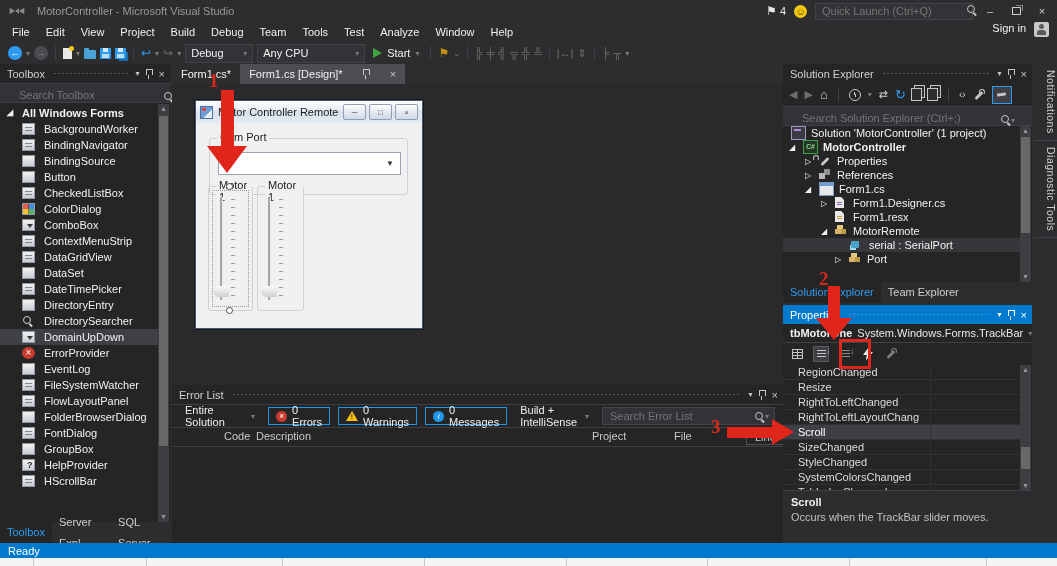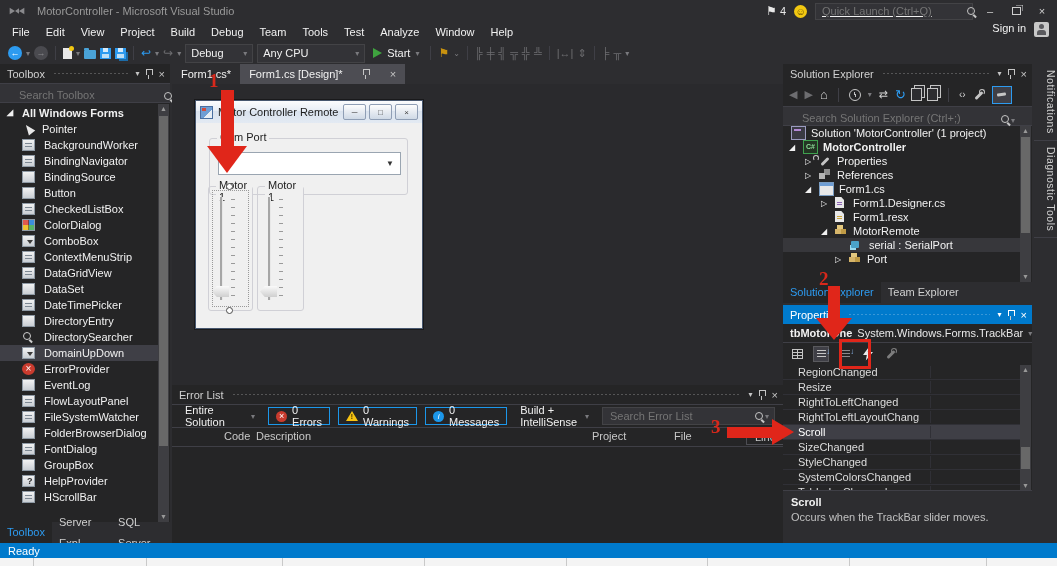--- a/index.html
+++ b/index.html
@@ -7,21 +7,21 @@
     font-family:"Liberation Sans",sans-serif;font-size:11px;color:#f1f1f1;}
   .abs{position:absolute;}
   
   .titlebar{position:absolute;left:0;top:0;right:0;height:22px;display:flex;align-items:center;}
   .vslogo{width:16px;height:12px;margin-left:9px;}
   .title-text{color:#999;margin-left:12px;}
   .tb-right{position:absolute;right:6px;top:0;height:22px;display:flex;align-items:center;gap:8px;}
   .flag{color:#e8e8e8;font-size:12px;}
   .flagnum{color:#e8e8e8;margin-left:-5px;}
   .smiley{width:13px;height:13px;border-radius:50%;background:#f2c811;color:#6b5200;font-size:10px;line-height:13px;text-align:center;}
-  .qlaunch{width:148px;height:15px;background:#333337;border:1px solid #434346;display:flex;align-items:center;padding:0 4px;text-decoration:underline;}
+  .qlaunch{width:148px;height:15px;background:#333337;border:1px solid #434346;display:flex;padding:0 4px;}
   .qlaunch input{flex:1;background:transparent;border:none;outline:none;color:#999;font-size:11px;font-family:"Liberation Sans",sans-serif;}
   .winbtn{color:#d0d0d0;width:18px;text-align:center;font-size:11px;}
   .restore-glyph{display:inline-block;width:7px;height:6px;border:1px solid #d0d0d0;box-shadow:2px -2px 0 -0.5px #2d2d30,3px -3px 0 -1px #d0d0d0;}
   .menubar{position:absolute;left:0;top:22px;right:0;height:20px;display:flex;align-items:center;padding-left:4px;}
   .menu-item{padding:3px 8px;color:#f1f1f1;}
   .menu-right{position:absolute;right:8px;top:22px;height:20px;display:flex;align-items:flex-start;gap:8px;}
   .person{width:15px;height:15px;background:#c8c8c8;position:relative;border-radius:2px;}
   .person::before{content:'';position:absolute;left:5px;top:2px;width:5px;height:5px;border-radius:50%;background:#5a5a5e;}
   .person::after{content:'';position:absolute;left:3px;top:8px;width:9px;height:5px;border-radius:3px 3px 0 0;background:#5a5a5e;}
   .toolbar{position:absolute;left:0;top:42px;right:0;height:22px;display:flex;align-items:center;gap:4px;padding-left:8px;}
@@ -277,24 +277,20 @@
       <input placeholder="Search Toolbox" style="">
       <span class="mag"></span>
       <span class="ddc">▾</span>
     </div>
     <div class="tbx-list" style="top:40px;height:418px;">
       <div class="tbx-grp">
         <span class="exp">◢</span>
         <span>All Windows Forms</span>
       </div>
       <div class="tbx-row">
-          <span class="ti ti-pointer"></span>
-          <span>Pointer</span>
-        </div>
-      <div class="tbx-row">
           <span class="ti ti-box ti-lines"></span>
           <span>BackgroundWorker</span>
         </div>
       <div class="tbx-row">
           <span class="ti ti-box ti-lines"></span>
           <span>BindingNavigator</span>
         </div>
       <div class="tbx-row">
           <span class="ti ti-box"></span>
           <span>BindingSource</span>
@@ -346,25 +342,25 @@
       <div class="tbx-row">
           <span class="ti ti-err"></span>
           <span>ErrorProvider</span>
         </div>
       <div class="tbx-row">
           <span class="ti ti-box"></span>
           <span>EventLog</span>
         </div>
       <div class="tbx-row">
           <span class="ti ti-box ti-lines"></span>
+          <span>FileSystemWatcher</span>
+        </div>
+      <div class="tbx-row">
+          <span class="ti ti-box ti-lines"></span>
           <span>FlowLayoutPanel</span>
-        </div>
-      <div class="tbx-row">
-          <span class="ti ti-box ti-lines"></span>
-          <span>FileSystemWatcher</span>
         </div>
       <div class="tbx-row">
           <span class="ti ti-box"></span>
           <span>FolderBrowserDialog</span>
         </div>
       <div class="tbx-row">
           <span class="ti ti-box ti-lines"></span>
           <span>FontDialog</span>
         </div>
       <div class="tbx-row">

